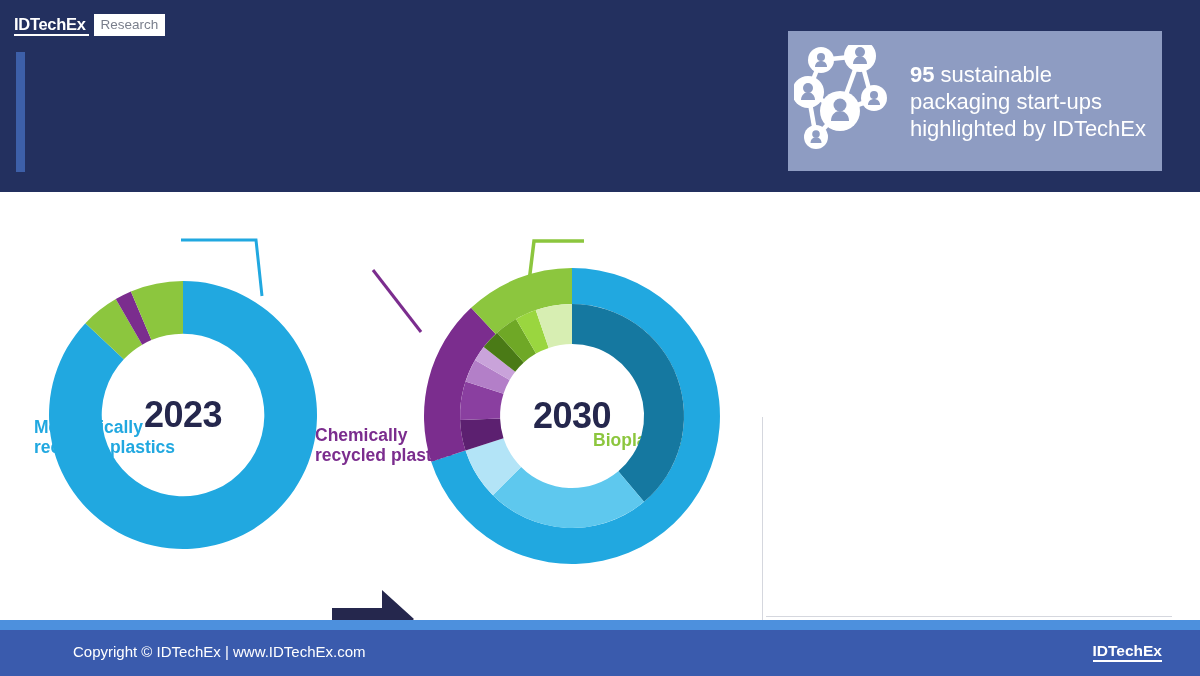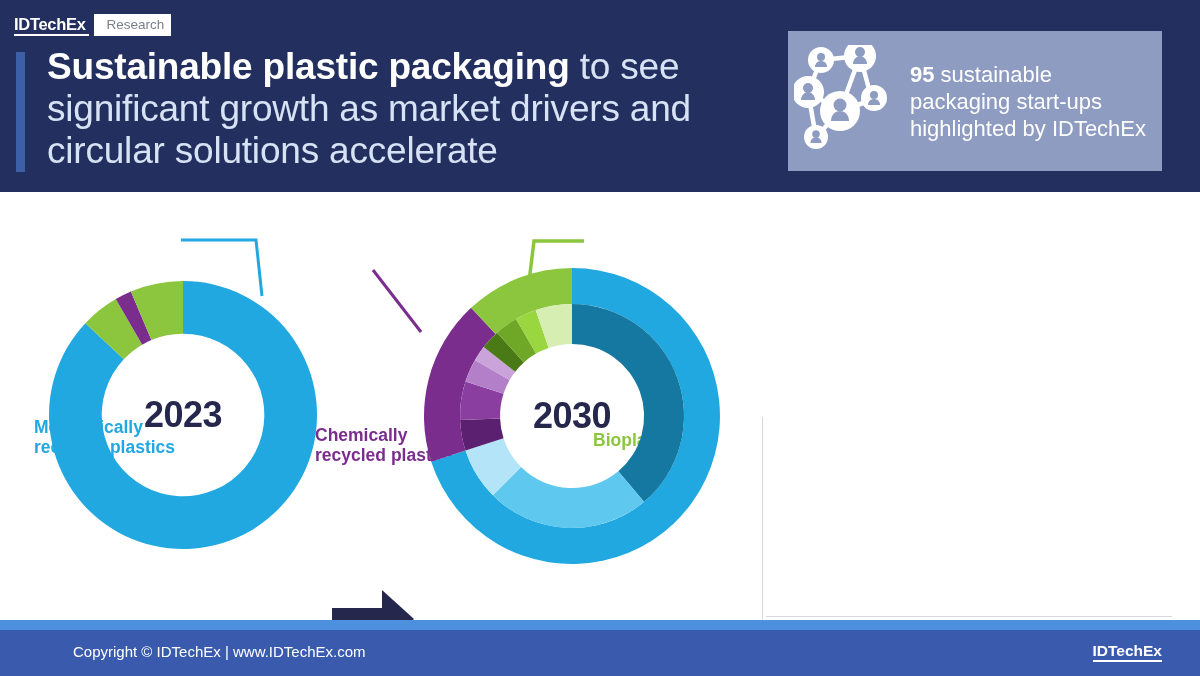--- a/index.html
+++ b/index.html
@@ -19,21 +19,21 @@
     position: absolute; left: 14px; top: 14px;
     display: flex; align-items: stretch; height: 22px;
   }
   .logo-text {
     color: #ffffff; font-size: 16.5px; font-weight: bold;
     letter-spacing: -0.3px; border-bottom: 2px solid #ffffff;
     line-height: 20px; padding-right: 3px;
   }
   .logo-badge {
     background: #ffffff; color: #7a7f8c; font-size: 13.5px;
-    padding: 1px 7px 1px 13px; margin-left: 5px; line-height: 19px;
+    padding: 1px 7px 1px 7px; margin-left: 5px; line-height: 19px;
     font-weight: normal;
   }
   .headline-accent {
     position: absolute; left: 16px; top: 52px; width: 9px; height: 120px;
     background: #3d5fa8;
   }
   .headline {
     position: absolute; left: 47px; top: 46px; width: 710px;
     color: #d7e3f5; font-size: 37px; line-height: 42px;
     font-weight: 300; letter-spacing: -0.2px;
@@ -122,23 +122,20 @@
 
   <div class="header">
 
     <div class="logo-wrap">
       <span class="logo-text">IDTechEx</span>
       <span class="logo-badge">Research</span>
     </div>
 
     <div class="headline-accent"></div>
 
-    <div class="headline">
-      <b>Sustainable plastic packaging</b><span> to see significant growth as market drivers and circular solutions accelerate</span>
-    </div>
 
     <div class="infobox">
       <div class="infobox-icon">
         <svg width="110" height="112" viewBox="0 0 110 112">
           <g stroke="#ffffff" stroke-width="4.5" fill="none">
             <line x1="27" y1="15" x2="66" y2="11"></line>
             <line x1="27" y1="15" x2="14" y2="47"></line>
             <line x1="66" y1="11" x2="78" y2="55"></line>
             <line x1="14" y1="47" x2="46" y2="66"></line>
             <line x1="46" y1="66" x2="78" y2="55"></line>

